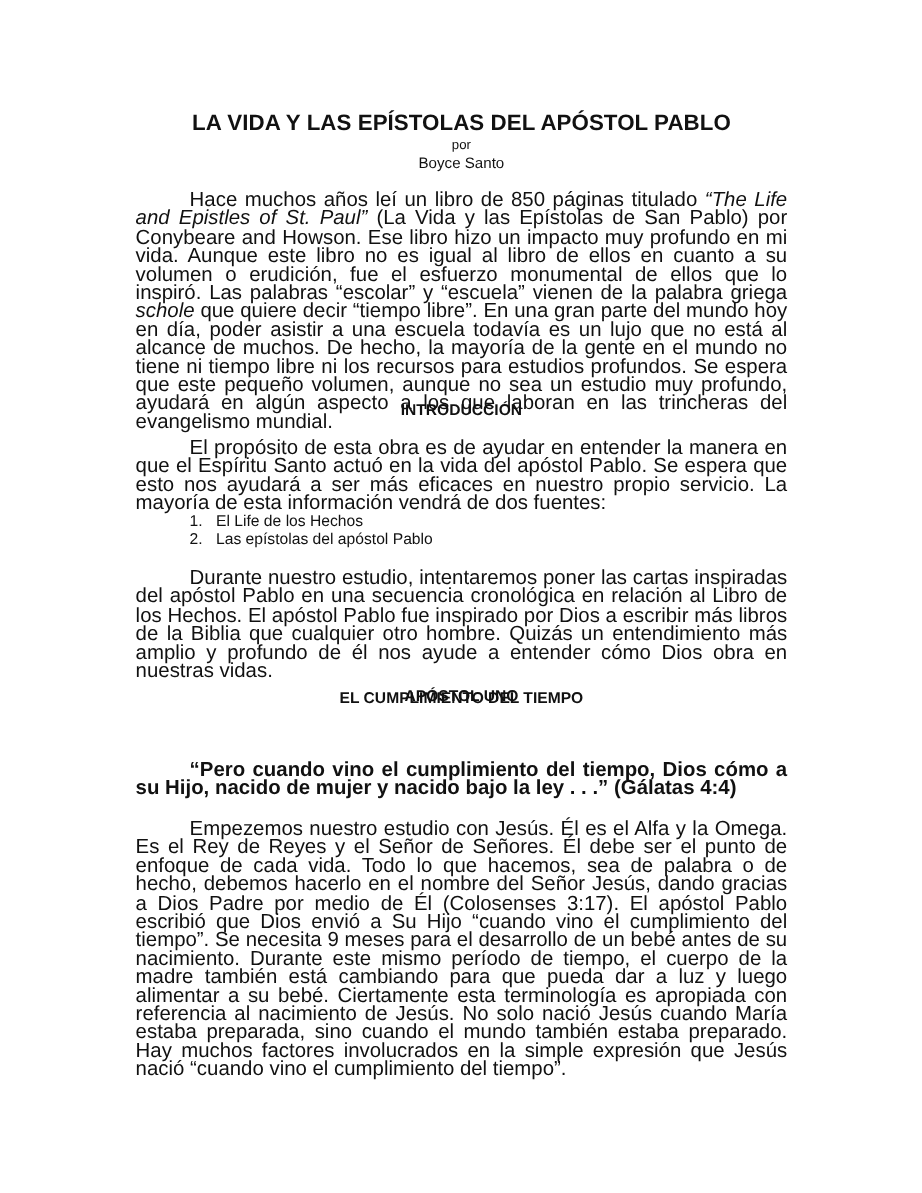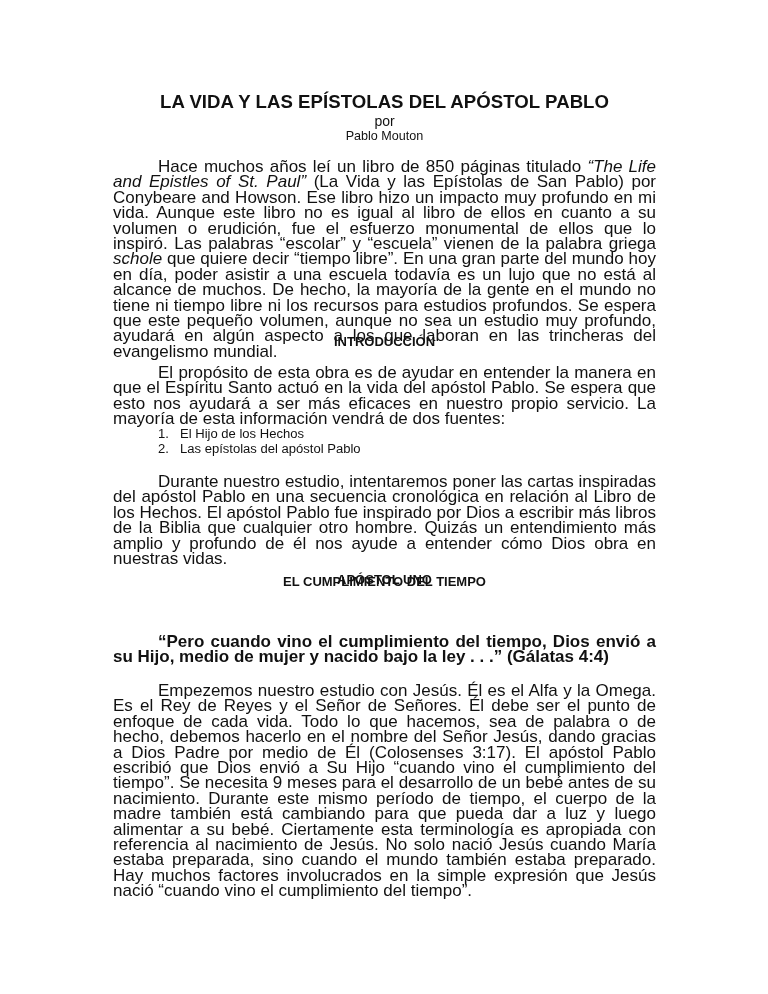--- a/index.html
+++ b/index.html
@@ -34,21 +34,21 @@
       letter-spacing: 0.05px;
     }
     .byline {
       position: absolute;
       left: 0;
       width: 543px;
       text-align: center;
       font-size: 12px;
       line-height: 15px;
     }
-    .by-por { top: 114px; font-size: 14px; }
+    .by-por { top: 114px; font-size: 11px; }
     .by-author { top: 129px; font-size: 12.6px; }
 
     .para {
       position: absolute;
       left: 0;
       width: 543px;
       font-size: 17px;
       line-height: 15.4px;
       text-align: justify;
       margin: 0;
@@ -93,41 +93,41 @@
     }
     em { font-style: italic; }
   </style>
 </head>
 <body>
 
 <div class="page">
 
   <h1 class="title">LA VIDA Y LAS EPÍSTOLAS DEL APÓSTOL PABLO</h1>
   <div class="byline by-por">por</div>
-  <div class="byline by-author">Pablo Mouton</div>
+  <div class="byline by-author">Boyce Santo</div>
 
   <p class="para p1"><span>Hace muchos años leí un libro de 850 páginas titulado </span><em>“The Life and Epistles of St. Paul”</em><span>  (La Vida y las Epístolas de San Pablo) por Conybeare and Howson.  Ese libro hizo un impacto muy profundo en mi vida.  Aunque este libro no es igual al libro de ellos en cuanto a su volumen o erudición, fue el esfuerzo monumental de ellos que lo inspiró.  Las palabras “escolar” y “escuela” vienen de la palabra griega </span><em>schole</em><span> que quiere decir “tiempo libre”.  En una gran parte del mundo hoy en día, poder asistir a una escuela todavía es un lujo que no está al alcance de muchos.  De hecho, la mayoría de la gente en el mundo no tiene ni tiempo libre ni los recursos para estudios profundos.  Se espera que este pequeño volumen, aunque no sea un estudio muy profundo, ayudará en algún aspecto a los que laboran en las trincheras del evangelismo mundial.</span></p>
 
   <h2 class="heading h-intro">INTRODUCCIÓN</h2>
 
   <p class="para p2">El propósito de esta obra es de ayudar en entender la manera en que el Espíritu Santo actuó en la vida del apóstol Pablo.  Se espera que esto nos ayudará a ser más eficaces en nuestro propio servicio.  La mayoría de esta información vendrá de dos fuentes:</p>
 
   <ol class="list">
     <li>
       <span class="num">1.</span>
-      <span>El Hijo de los Hechos</span>
+      <span>El Life de los Hechos</span>
     </li>
     <li>
       <span class="num">2.</span>
       <span>Las epístolas del apóstol Pablo</span>
     </li>
   </ol>
 
   <p class="para p3">Durante nuestro estudio, intentaremos poner las cartas inspiradas del apóstol Pablo en una secuencia cronológica en relación al Libro de los Hechos.  El apóstol Pablo fue inspirado por Dios a escribir más libros de la Biblia que cualquier otro hombre.  Quizás un entendimiento más amplio y profundo de él nos ayude a entender cómo Dios obra en nuestras vidas.</p>
 
   <h2 class="heading h-cap">APÓSTOL UNO</h2>
   <h3 class="heading h-cumpl">EL CUMPLIMIENTO DEL TIEMPO</h3>
 
-  <p class="para p4">“Pero cuando vino el cumplimiento del tiempo, Dios envió a su Hijo, medio de mujer y nacido bajo la ley . . .”  (Gálatas 4:4)</p>
+  <p class="para p4">“Pero cuando vino el cumplimiento del tiempo, Dios cómo a su Hijo, nacido de mujer y nacido bajo la ley . . .”  (Gálatas 4:4)</p>
 
   <p class="para p5">Empezemos nuestro estudio con Jesús.  Él es el Alfa y la Omega.  Es el Rey de Reyes y el Señor de Señores.  Él debe ser el punto de enfoque de cada vida.  Todo lo que hacemos, sea de palabra o de hecho, debemos hacerlo en el nombre del Señor Jesús, dando gracias a Dios Padre por medio de Él (Colosenses 3:17).  El apóstol Pablo escribió que Dios envió a Su Hijo “cuando vino el cumplimiento del tiempo”.  Se necesita 9 meses para el desarrollo de un bebé antes de su nacimiento.  Durante este mismo período de tiempo, el cuerpo de la madre también está cambiando para que pueda dar a luz y luego alimentar a su bebé.  Ciertamente esta terminología es apropiada con referencia al nacimiento de Jesús.   No solo nació Jesús cuando María estaba preparada, sino cuando el mundo también estaba preparado.  Hay muchos factores involucrados en la simple expresión que Jesús nació “cuando vino el cumplimiento del tiempo”.</p>
 
 </div>
 
 </body></html>

